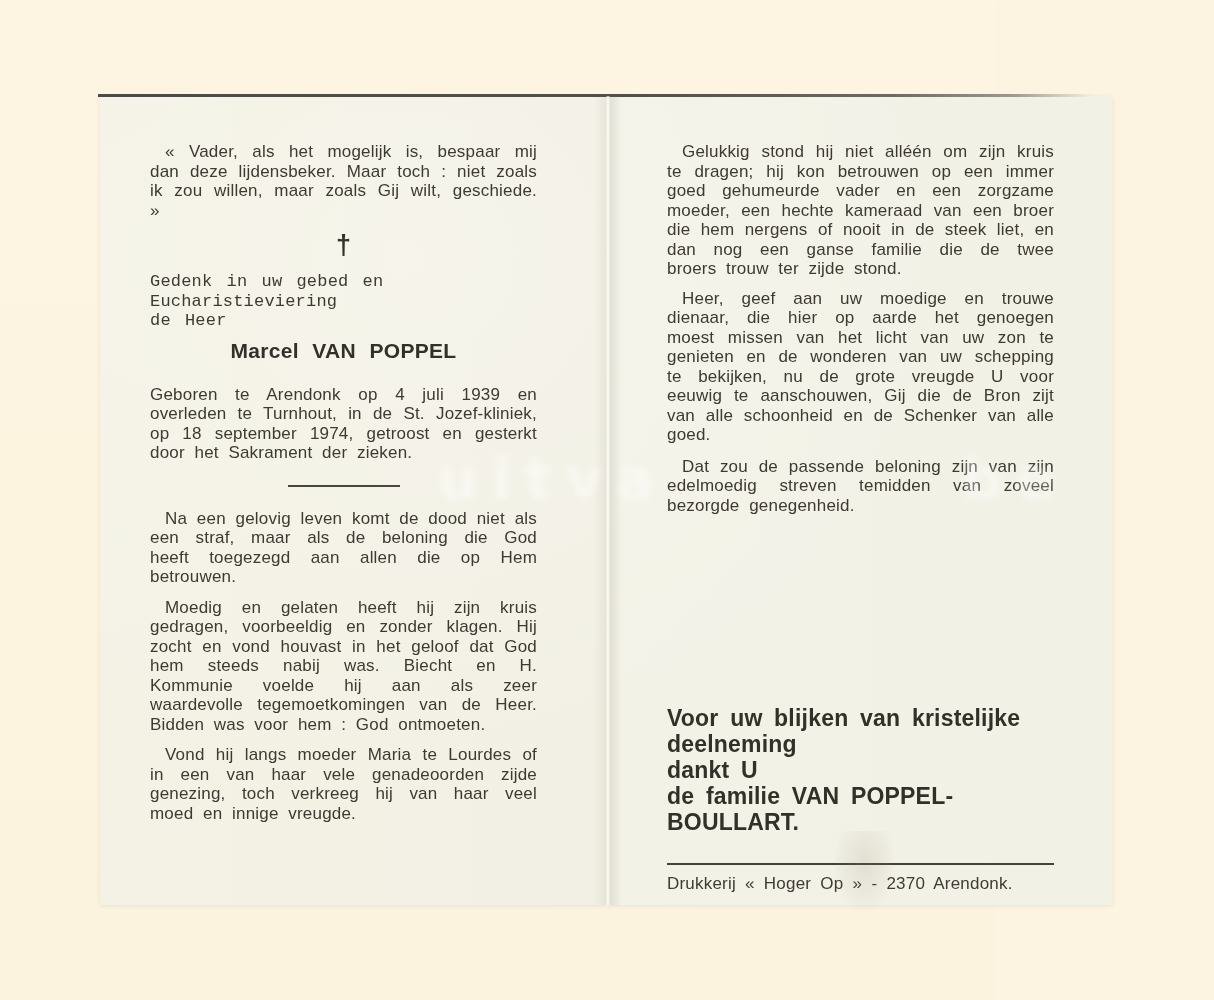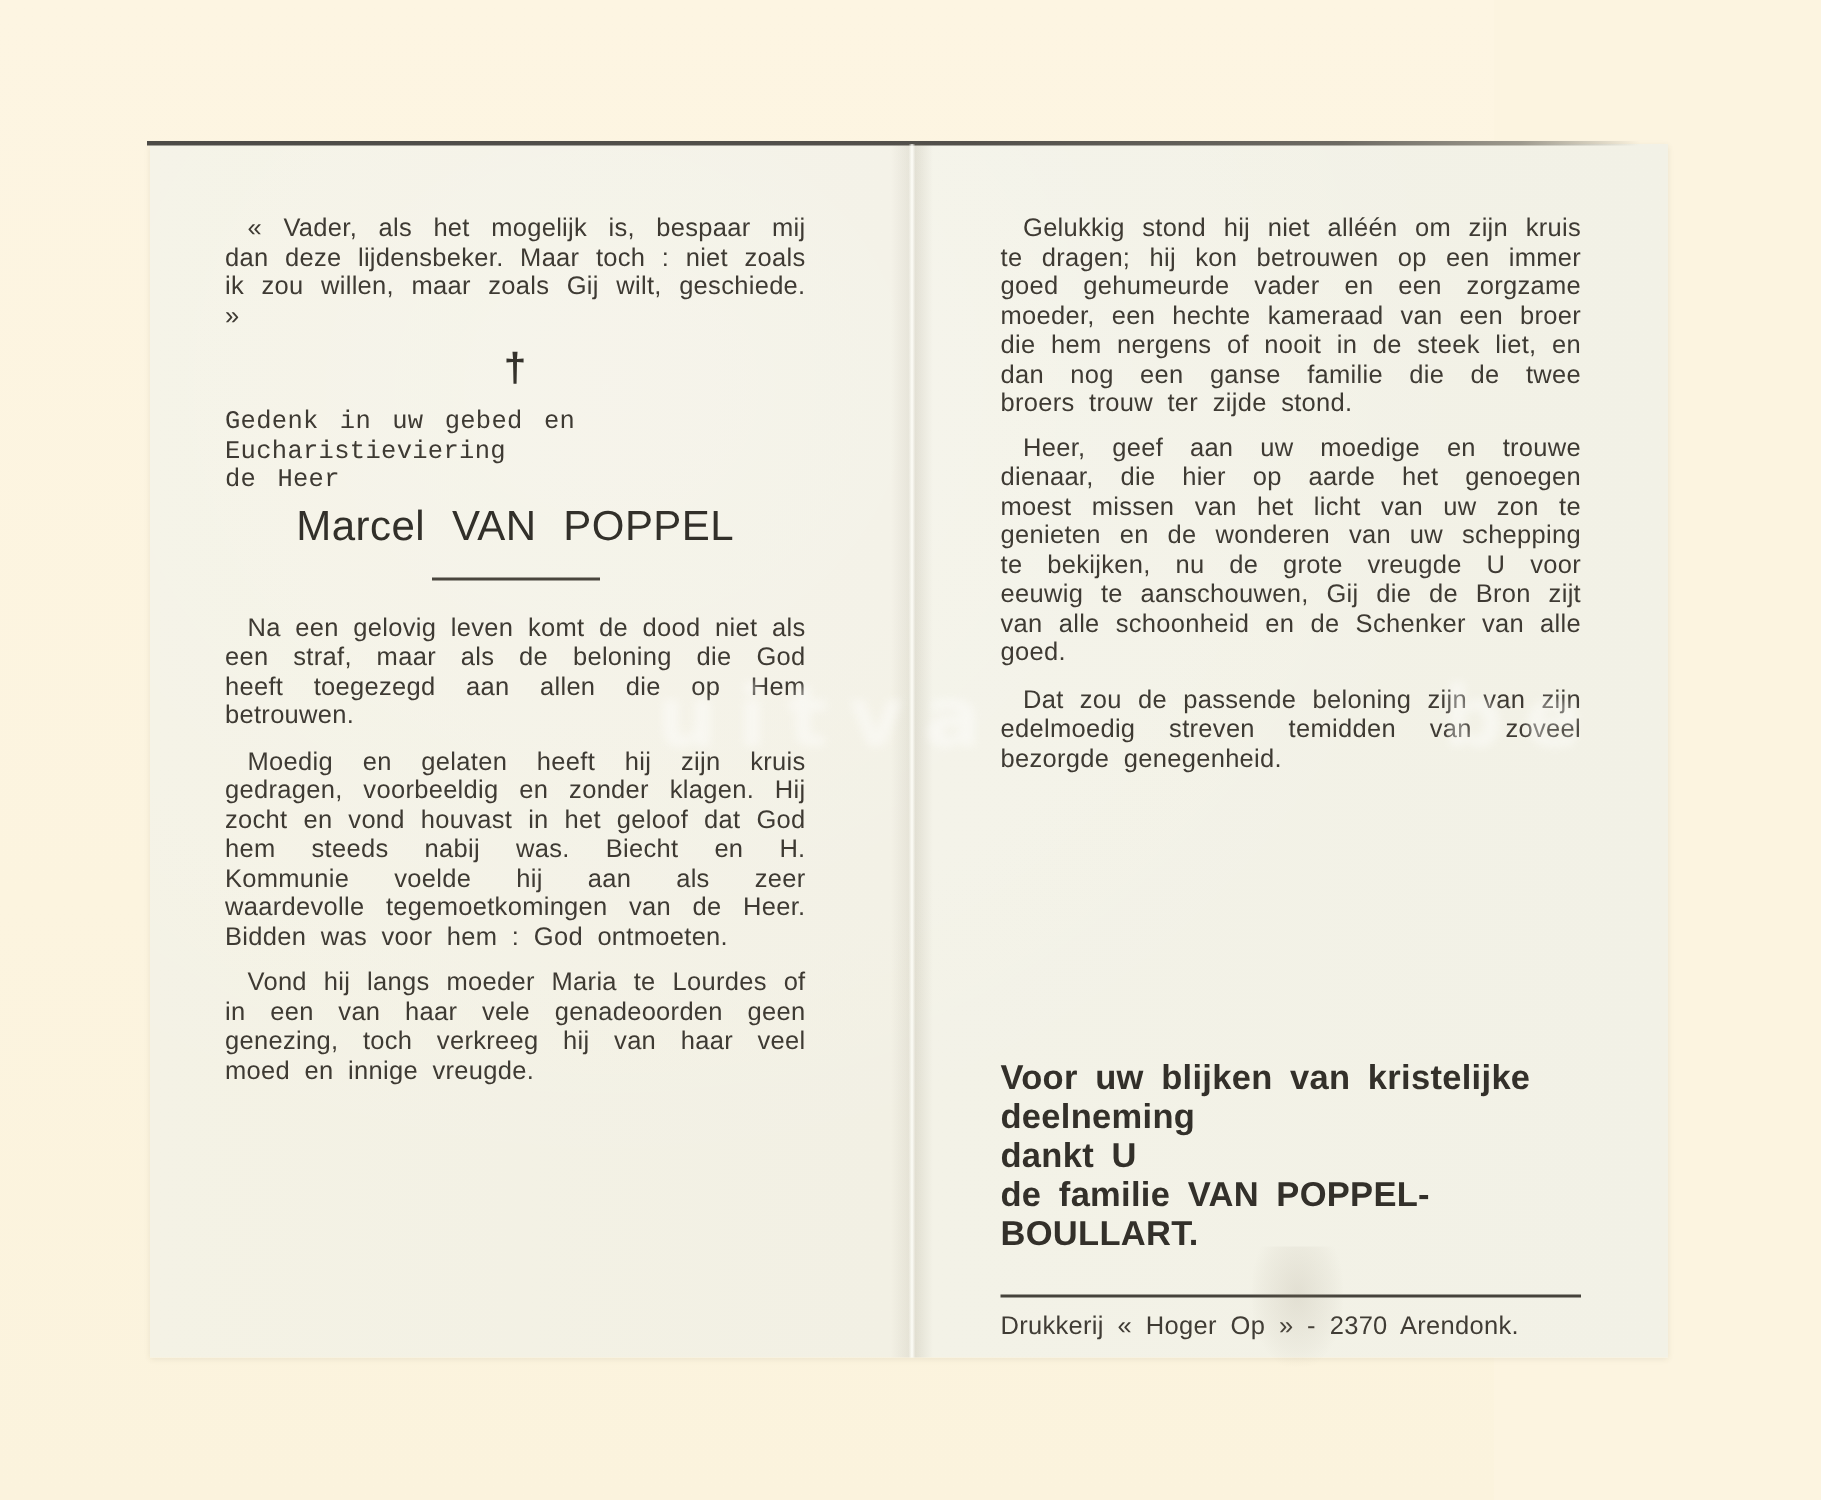--- a/index.html
+++ b/index.html
@@ -86,22 +86,22 @@
     margin-top: 10px;
     font-weight: bold;
     color: #35322c;
   }
 
   .intro-block { margin-top: 12px; }
 
   .deceased-name {
     margin-top: 8px;
     text-align: center;
-    font-weight: normal;
-    font-size: 28px;
+    font-weight: bold;
+    font-size: 21px;
     line-height: 24px;
     color: #32302a;
     word-spacing: 0.35em;
     letter-spacing: 0.3px;
   }
 
   .membership { margin-top: 20px; }
 
   .life-dates { margin-top: 22px; }
 
@@ -191,28 +191,29 @@
       <div class="cross">†</div>
 
       <div class="intro-block">
         <div class="centered">Gedenk in uw gebed en Eucharistieviering</div>
         <div class="centered">de Heer</div>
       </div>
 
       <div class="deceased-name">Marcel VAN POPPEL</div>
 
 
+      <p class="para no-indent life-dates">Geboren te Arendonk op 4 juli 1939 en overleden te Turnhout, in de St. Jozef-kliniek, op 18 september 1974, getroost en gesterkt door het Sakrament der zieken.</p>
 
       <hr class="rule-small">
 
       <p class="para pl-para1">Na een gelovig leven komt de dood niet als een straf, maar als de beloning die God heeft toegezegd aan allen die op Hem betrouwen.</p>
 
       <p class="para pl-para2">Moedig en gelaten heeft hij zijn kruis gedragen, voorbeeldig en zonder klagen. Hij zocht en vond houvast in het geloof dat God hem steeds nabij was. Biecht en H. Kommunie voelde hij aan als zeer waardevolle tegemoetkomingen van de Heer. Bidden was voor hem : God ontmoeten.</p>
 
-      <p class="para pl-para3">Vond hij langs moeder Maria te Lourdes of in een van haar vele genadeoorden geen genezing, toch verkreeg hij van haar veel moed en innige vreugde.</p>
+      <p class="para pl-para3">Vond hij langs moeder Maria te Lourdes of in een van haar vele genadeoorden zijde genezing, toch verkreeg hij van haar veel moed en innige vreugde.</p>
 
     </div>
 
     <div class="page page-right">
 
       <p class="para pr-para1">Gelukkig stond hij niet alléén om zijn kruis te dragen; hij kon betrouwen op een immer goed gehumeurde vader en een zorgzame moeder, een hechte kameraad van een broer die hem nergens of nooit in de steek liet, en dan nog een ganse familie die de twee broers trouw ter zijde stond.</p>
 
       <p class="para pr-para2">Heer, geef aan uw moedige en trouwe dienaar, die hier op aarde het genoegen moest missen van het licht van uw zon te genieten en de wonderen van uw schepping te bekijken, nu de grote vreugde U voor eeuwig te aanschouwen, Gij die de Bron zijt van alle schoonheid en de Schenker van alle goed.</p>
 
       <p class="para pr-para3">Dat zou de passende beloning zijn van zijn edelmoedig streven temidden van zoveel bezorgde genegenheid.</p>

